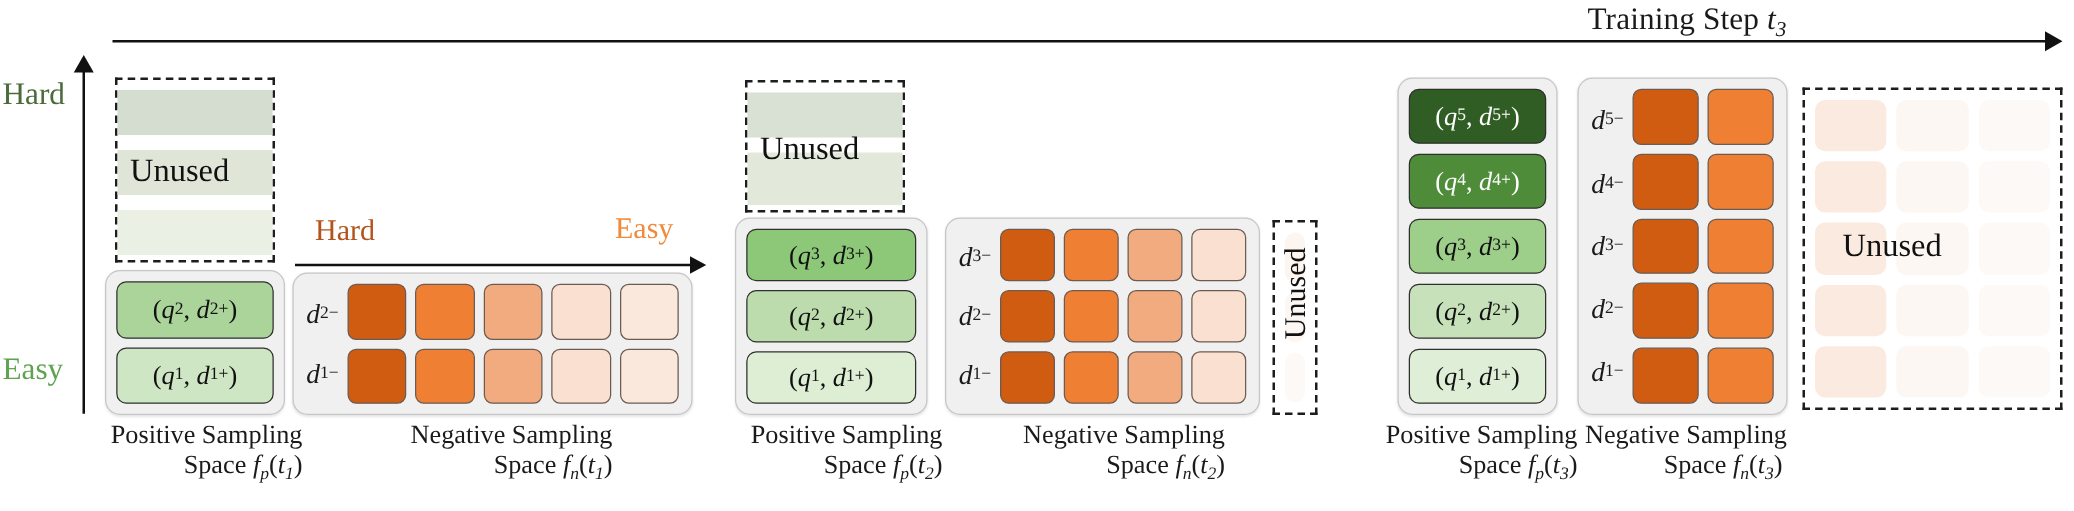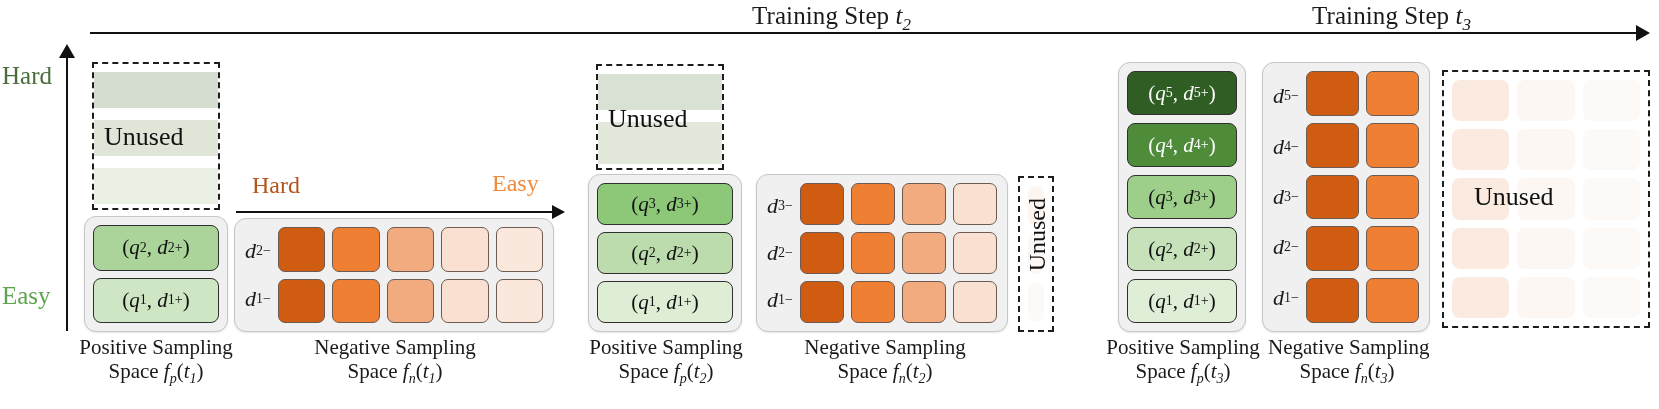--- a/index.html
+++ b/index.html
@@ -50,37 +50,33 @@
   
   .dashed{position:absolute;border:2.5px dashed #1d1d1d;box-sizing:border-box;}
   .unused-label{position:absolute;font-size:26px;color:#111;white-space:nowrap;}
   .faded-row{position:absolute;left:0;right:0;}
 
   .vert-unused{writing-mode:vertical-rl;transform:rotate(180deg);font-size:24px;}
 
   .grid-unused{display:grid;gap:8px;width:100%;height:100%;box-sizing:border-box;padding:8px;}
   .grid-unused div{border-radius:8px;}
 
-  .caption{position:absolute;text-align:center;font-size:21px;line-height:1.12;white-space:nowrap;}
+  .caption{position:absolute;text-align:right;font-size:21px;line-height:1.12;white-space:nowrap;}
   .caption .sub{font-size:14px;vertical-align:sub;}
   .caption .ital{font-style:italic;}
 </style>
 </head>
 <body>
 
 <div id="root">
 
   <div class="timeline-line"></div>
   <div class="timeline-arrow"></div>
 
-  <div class="step-title" style="left:752px;">
-    <span>Training Step</span>
-    <span class="ital"> t</span><span class="sub ital">2</span>
-  </div>
-  <div class="step-title" style="left:1312px;">
+  <div class="step-title" style="left:1270px;">
     <span>Training Step</span>
     <span class="ital"> t</span><span class="sub ital">3</span>
   </div>
 
   <div class="vaxis-line"></div>
   <div class="vaxis-arrow"></div>
   <div class="axis-lbl axis-hard" style="left:2px;top:62px;">Hard</div>
   <div class="axis-lbl axis-easy" style="left:2px;top:282px;">Easy</div>
 
   <div class="dashed" style="left:92px;top:62px;width:128px;height:148px;background:#ffffff;">

